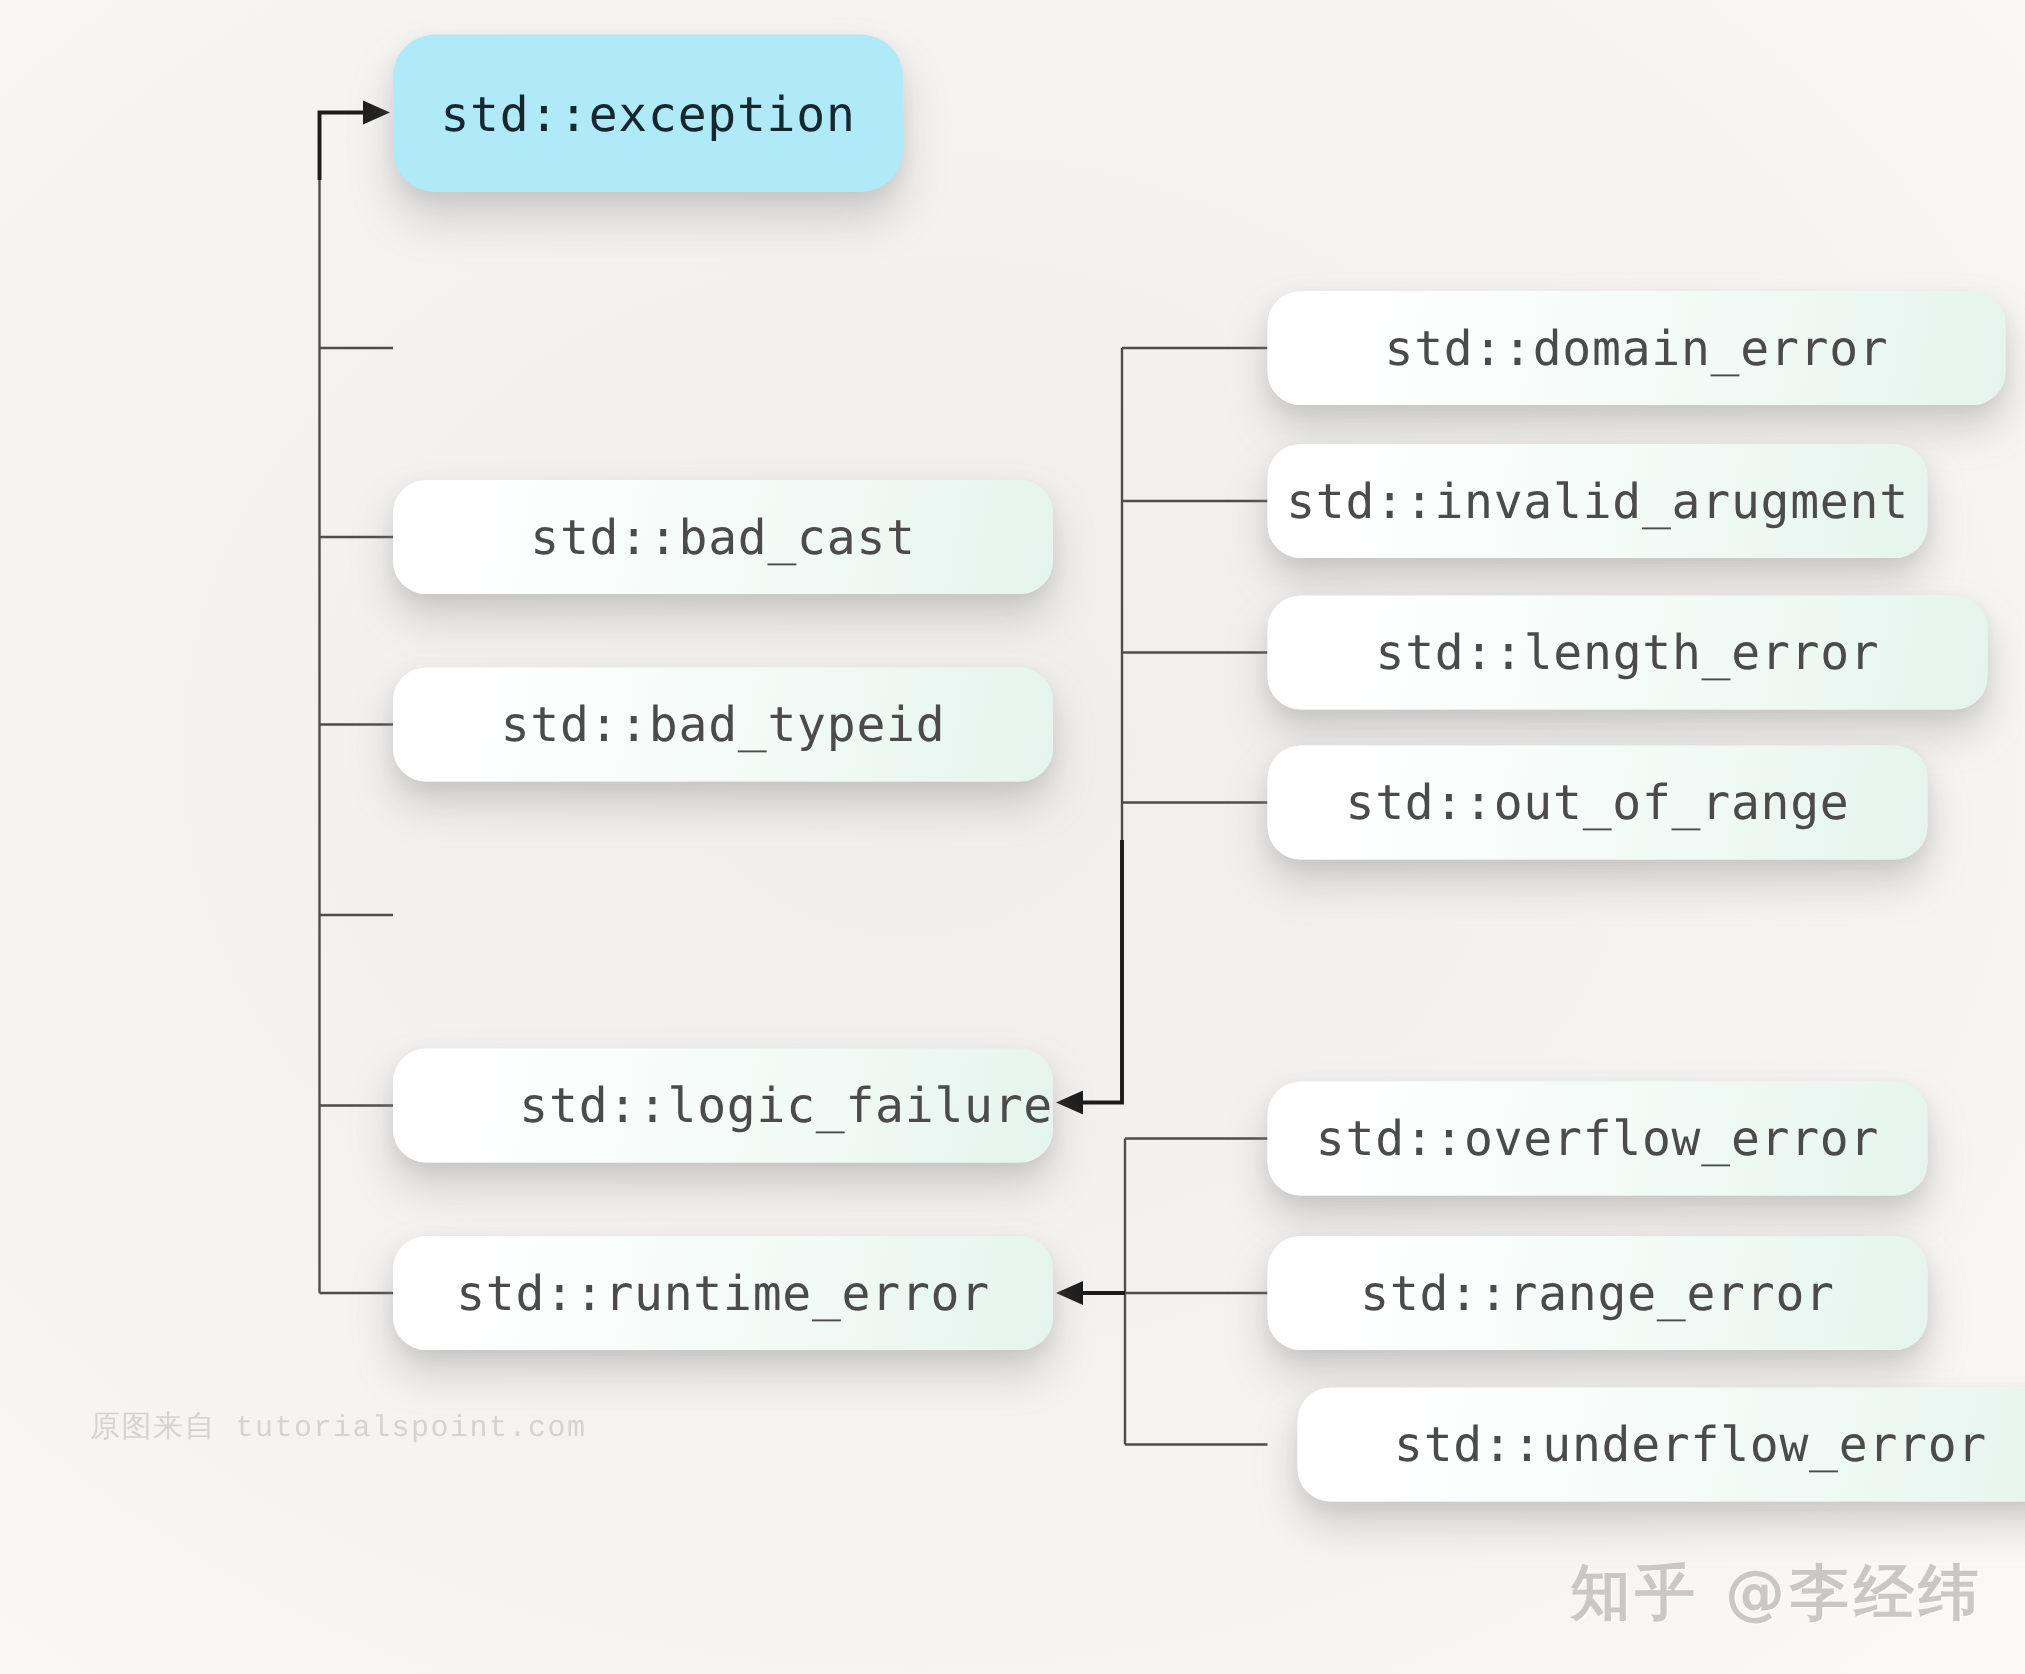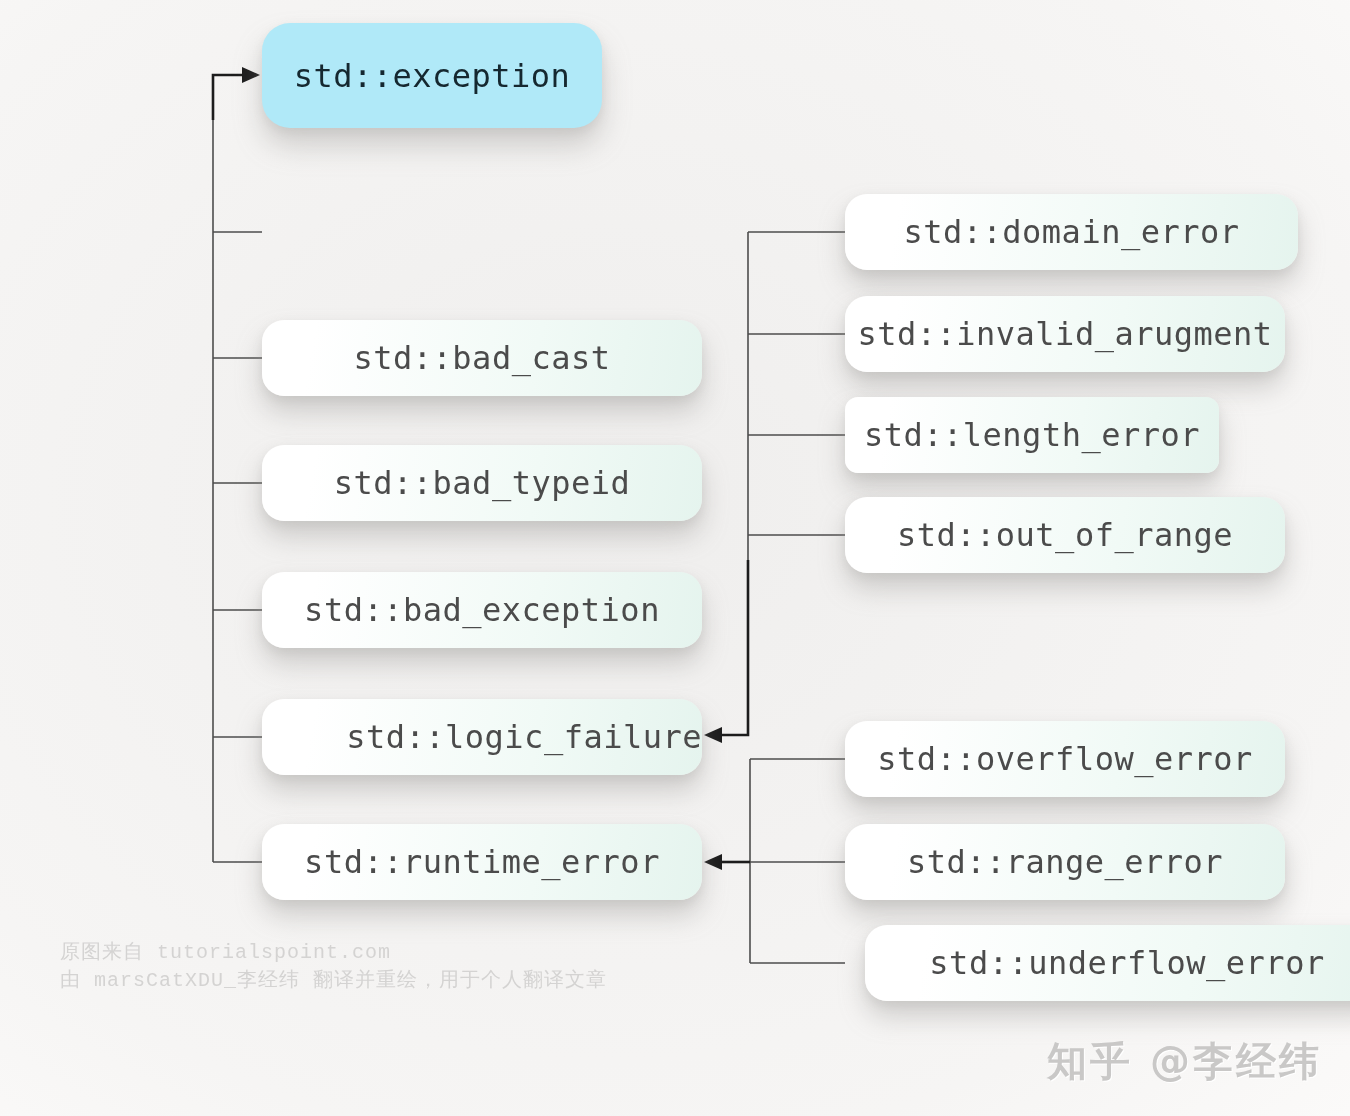--- a/index.html
+++ b/index.html
@@ -102,53 +102,49 @@
   <div class="node root" style="left:262px; top:23px; width:340px; height:105px;">
     <span>std::exception</span>
   </div>
 
   <div class="node" style="left:262px; top:320px; width:440px; height:76px;text-align:right;">
     <span>std::bad_cast</span>
   </div>
   <div class="node" style="left:262px; top:445px; width:440px; height:76px;">
     <span>std::bad_typeid</span>
   </div>
-  <div class="node" style="left:262px; top:572px; width:440px; height:76px;">
-    <span>std::bad_exception</span>
-  </div>
   <div class="node" style="left:262px; top:699px; width:440px; height:76px;justify-content:flex-end;">
     <span>std::logic_failure</span>
   </div>
   <div class="node" style="left:262px; top:824px; width:440px; height:76px;">
     <span>std::runtime_error</span>
   </div>
 
-  <div class="node" style="left:845px; top:194px; width:453px; height:76px;">
+  <div class="node" style="left:845px; top:194px; width:492px; height:76px;">
     <span>std::domain_error</span>
   </div>
   <div class="node" style="left:845px; top:296px; width:440px; height:76px;">
     <span>std::invalid_arugment</span>
   </div>
-  <div class="node" style="left:845px; top:397px; width:374px; height:76px;border-radius:13px;">
+  <div class="node" style="left:845px; top:397px; width:480px; height:76px;">
     <span>std::length_error</span>
   </div>
   <div class="node" style="left:845px; top:497px; width:440px; height:76px;">
     <span>std::out_of_range</span>
   </div>
 
   <div class="node" style="left:845px; top:721px; width:440px; height:76px;">
     <span>std::overflow_error</span>
   </div>
   <div class="node" style="left:845px; top:824px; width:440px; height:76px;">
     <span>std::range_error</span>
   </div>
   <div class="node" style="left:845px; top:925px; width:524px; height:76px;margin-left:20px;">
     <span>std::underflow_error</span>
   </div>
 
   <div class="credits">
     <div>原图来自 tutorialspoint.com</div>
-    <div>由 marsCatXDU_李经纬 翻译并重绘，用于个人翻译文章</div>
   </div>
 
   <div class="watermark">知乎 @李经纬</div>
 
 </div>
 
 </body></html>

